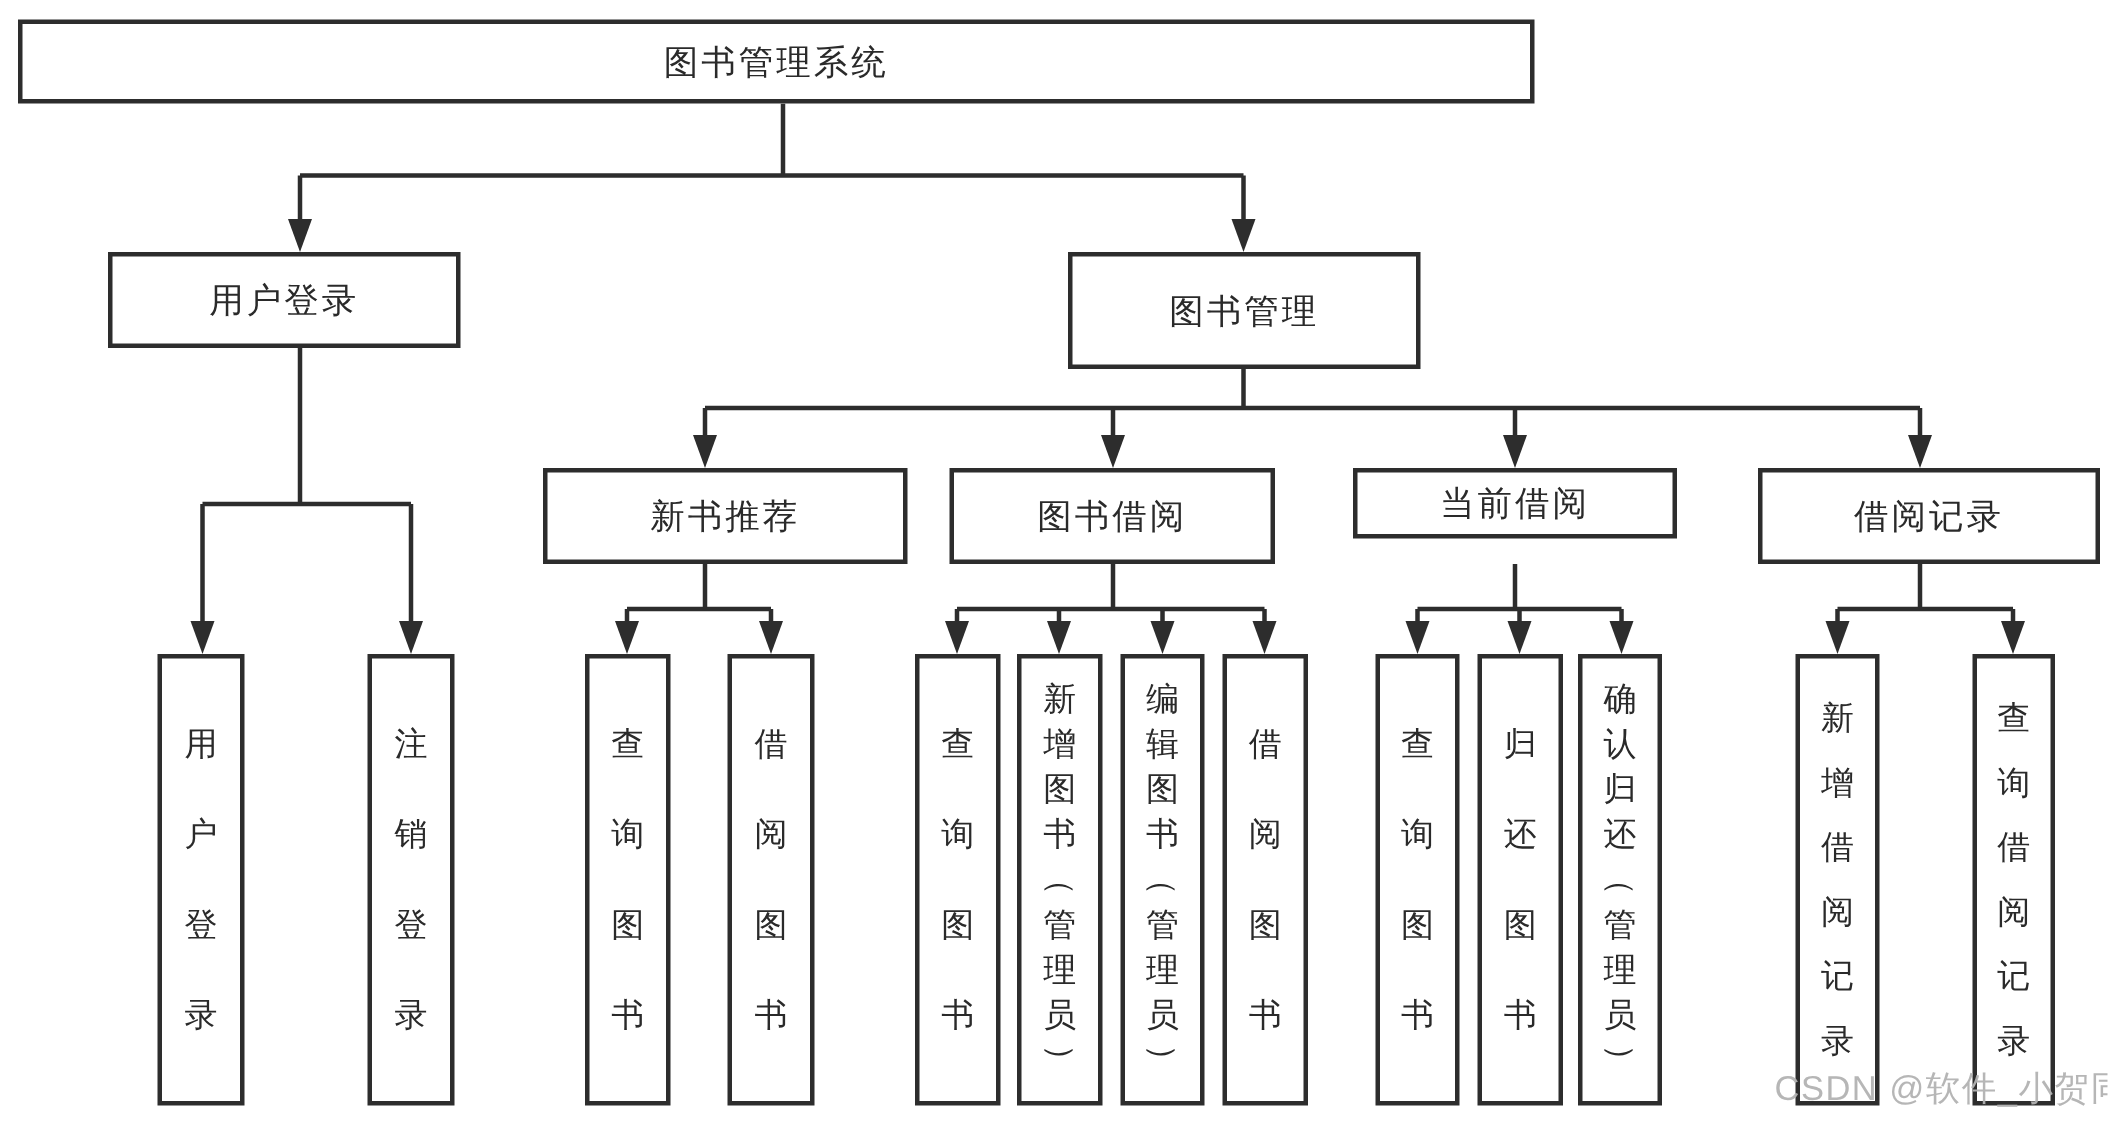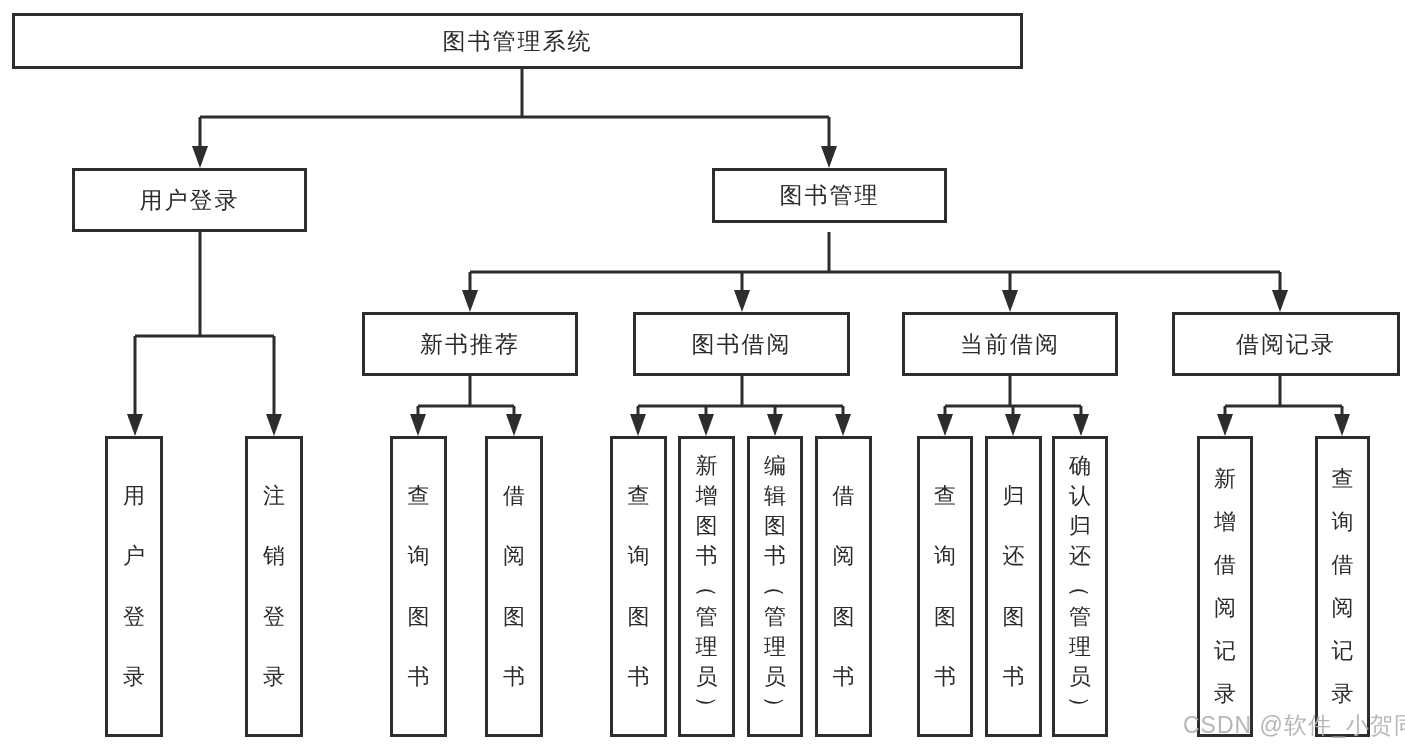--- a/index.html
+++ b/index.html
@@ -73,25 +73,25 @@
       <polygon points="1005,414 1021,414 1013,436"></polygon>
       <polygon points="1073,414 1089,414 1081,436"></polygon>
       <polygon points="1217,414 1233,414 1225,436"></polygon>
       <polygon points="1334,414 1350,414 1342,436"></polygon>
     </g>
   </svg>
 
   <div class="hbox" style="left:12px;top:13px;width:1011px;height:56px;">图书管理系统</div>
 
   <div class="hbox" style="left:72px;top:168px;width:235px;height:64px;">用户登录</div>
-  <div class="hbox" style="left:712px;top:168px;width:235px;height:55px;">图书管理</div>
+  <div class="hbox" style="left:712px;top:168px;width:235px;height:78px;">图书管理</div>
 
-  <div class="hbox" style="left:362px;top:312px;width:216px;height:64px;">新书推荐</div>
+  <div class="hbox" style="left:362px;top:312px;width:243px;height:64px;">新书推荐</div>
   <div class="hbox" style="left:633px;top:312px;width:217px;height:64px;text-align:right;">图书借阅</div>
-  <div class="hbox" style="left:902px;top:312px;width:216px;height:64px;">当前借阅</div>
+  <div class="hbox" style="left:902px;top:312px;width:216px;height:47px;">当前借阅</div>
   <div class="hbox" style="left:1172px;top:312px;width:228px;height:64px;">借阅记录</div>
 
   <div class="vbox" style="left:105px;width:58px;">
       <span>用</span>
       <span>户</span>
       <span>登</span>
       <span>录</span>
     </div>
   <div class="vbox" style="left:245px;width:58px;">
       <span>注</span>

